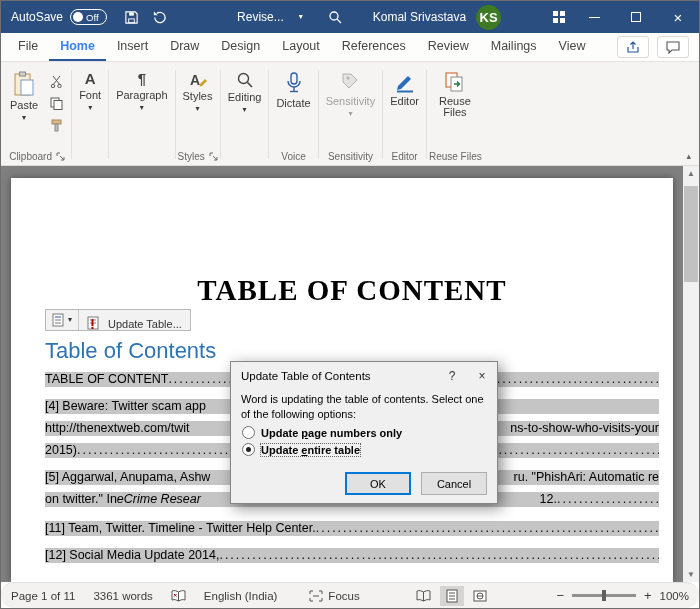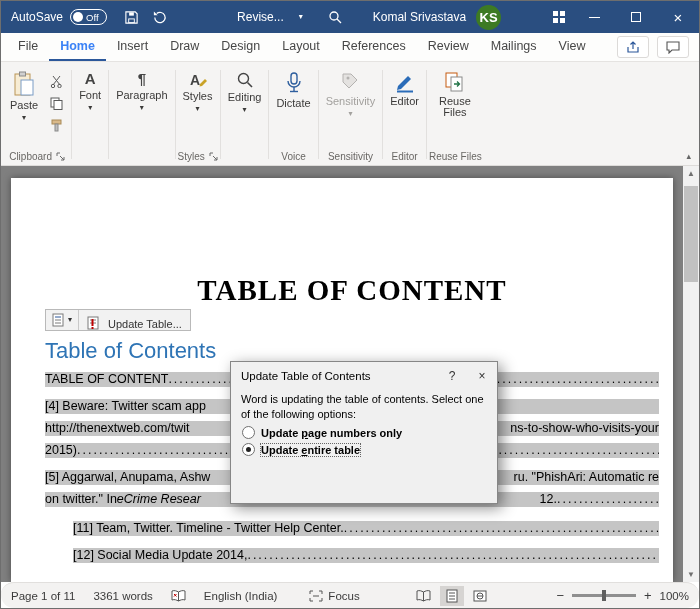--- a/index.html
+++ b/index.html
@@ -50,21 +50,21 @@
   .tocctrl-seg1{display:flex;align-items:center;gap:4px;padding:0 6px;border-right:1px solid #c9c9c9;cursor:pointer;}
   .tocctrl-seg2{display:flex;align-items:flex-end;gap:9px;padding:0 8px;cursor:pointer;}
   .tocheading{margin-top:7px;font-size:22px;color:#2E74B5;}
   .toclines{margin-top:8px;}
   .tline{height:15px;line-height:15px;background:#c5c5c5;font-family:"Liberation Serif",serif;font-size:12.5px;color:#000;display:flex;white-space:nowrap;overflow:hidden;}
   .tline span{flex:0 0 auto;}
   .tline .fill{flex:1 1 auto;overflow:hidden;}
   .dots{letter-spacing:2px;overflow:hidden;}
   .dots.fixed{flex:0 0 102px;}
   .ital{font-style:italic;}
-  .indent{margin-left:28px;align-items:flex-end;}
+  .indent{align-items:flex-end;}
   .mb7{margin-bottom:7px;}.mb12{margin-bottom:12px;}.mb14{margin-bottom:14px;}
   .vscroll{position:absolute;right:0;top:0;bottom:0;width:16px;background:#f1f1f1;display:flex;flex-direction:column;align-items:center;justify-content:space-between;padding:3px 0;font-size:8px;color:#707070;}
   .vthumb{position:absolute;right:1px;top:20px;width:14px;height:96px;background:#c1c1c1;}
 
   
   .dialog{position:absolute;left:229px;top:360px;width:268px;height:143px;background:#f0f0f0;border:1px solid #868686;box-shadow:4px 4px 14px rgba(0,0,0,.45);z-index:50;font-size:11px;color:#000;}
   .dlg-titlebar{height:28px;display:flex;align-items:center;padding-left:10px;}
   .dlg-title{flex:1;font-size:11.5px;}
   .dlg-sys{width:30px;height:28px;background:none;border:none;font-size:12px;color:#333;cursor:pointer;}
   .dlg-body{padding:2px 10px 0;line-height:15px;}
@@ -454,20 +454,24 @@
       <span class="radio"></span>
       <span>
         <span>Update </span><u>p</u><span>age numbers only</span>
       </span>
     </div>
     <div class="radio-row">
       <span class="radio checked"></span>
       <span class="focusrect">
         <span>Update </span><u>e</u><span>ntire table</span>
       </span>
+    </div>
+    <div class="dlg-buttons">
+      <button class="btn default">OK</button>
+      <button class="btn">Cancel</button>
     </div>
   </div>
 
   <footer class="statusbar">
     <span class="sb-item">Page 1 of 11</span>
     <span class="sb-item">3361 words</span>
     <span class="sb-item">
       <svg width="15" height="13" viewBox="0 0 15 13">
           <path d="M1 2c2.5-1 4.5 0 6.5 1 2-1 4-2 6.5-1v9c-2.5-1-4.5 0-6.5 1-2-1-4-2-6.5-1z" fill="#fff" stroke="#555"></path>
           <line x1="7.5" y1="3" x2="7.5" y2="12" stroke="#555"></line>

